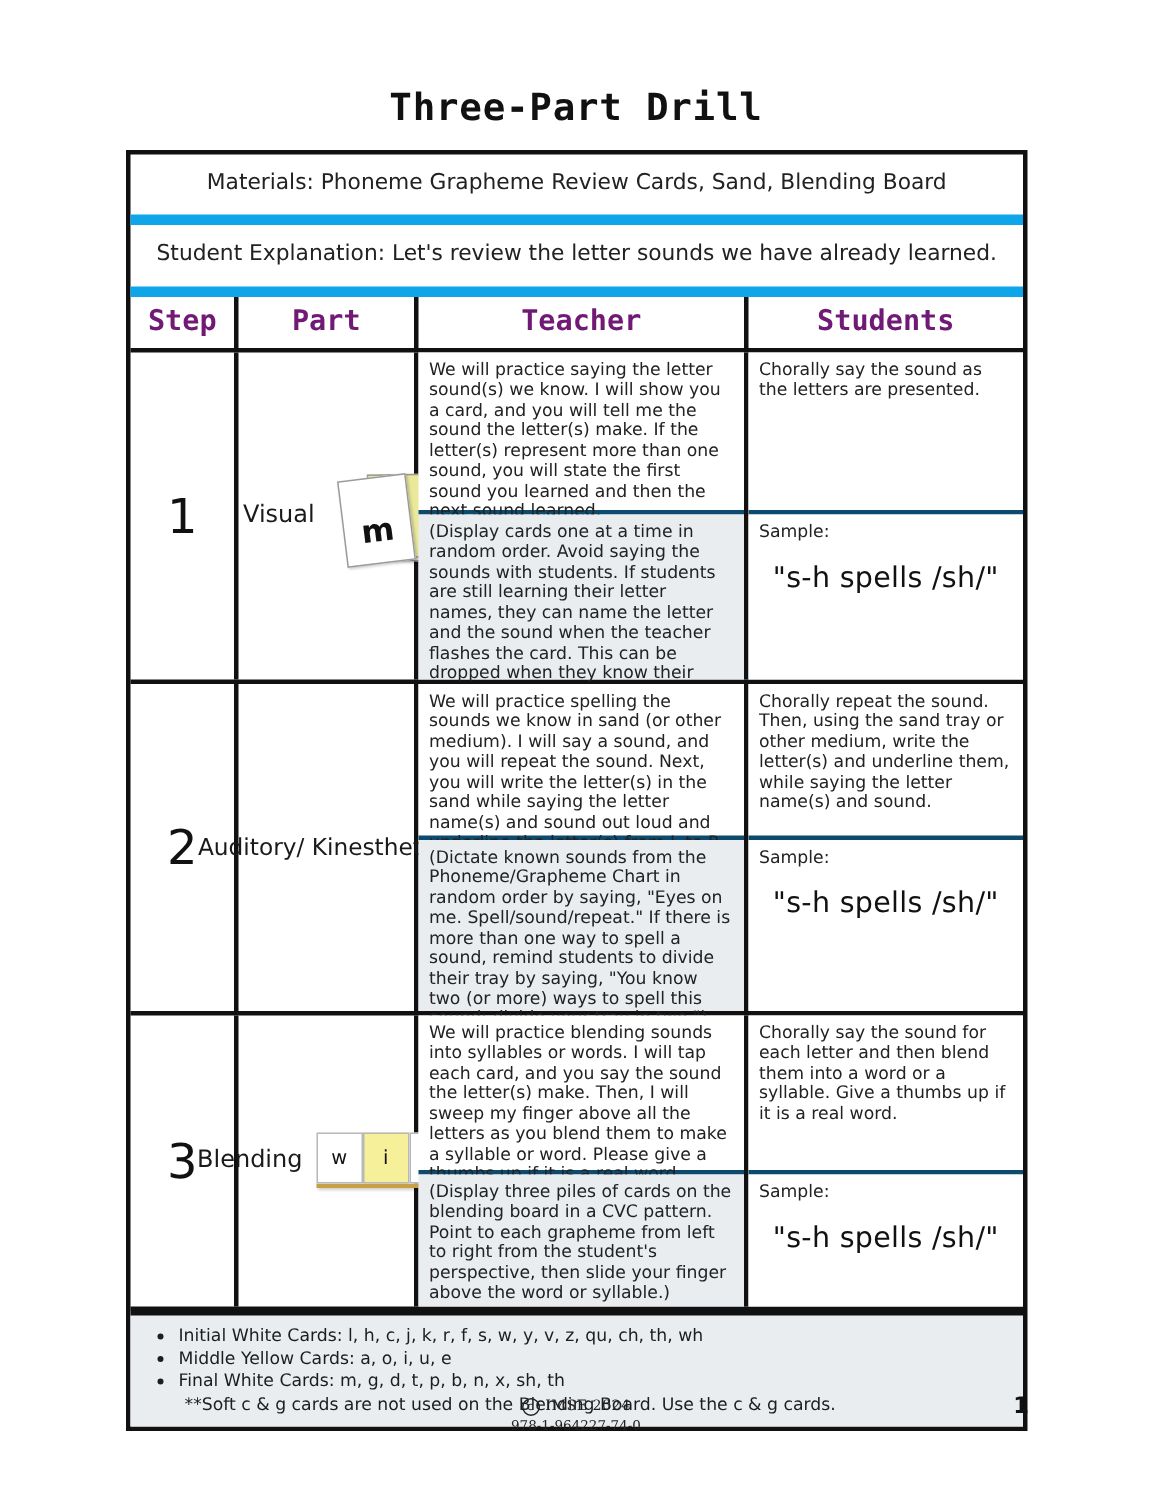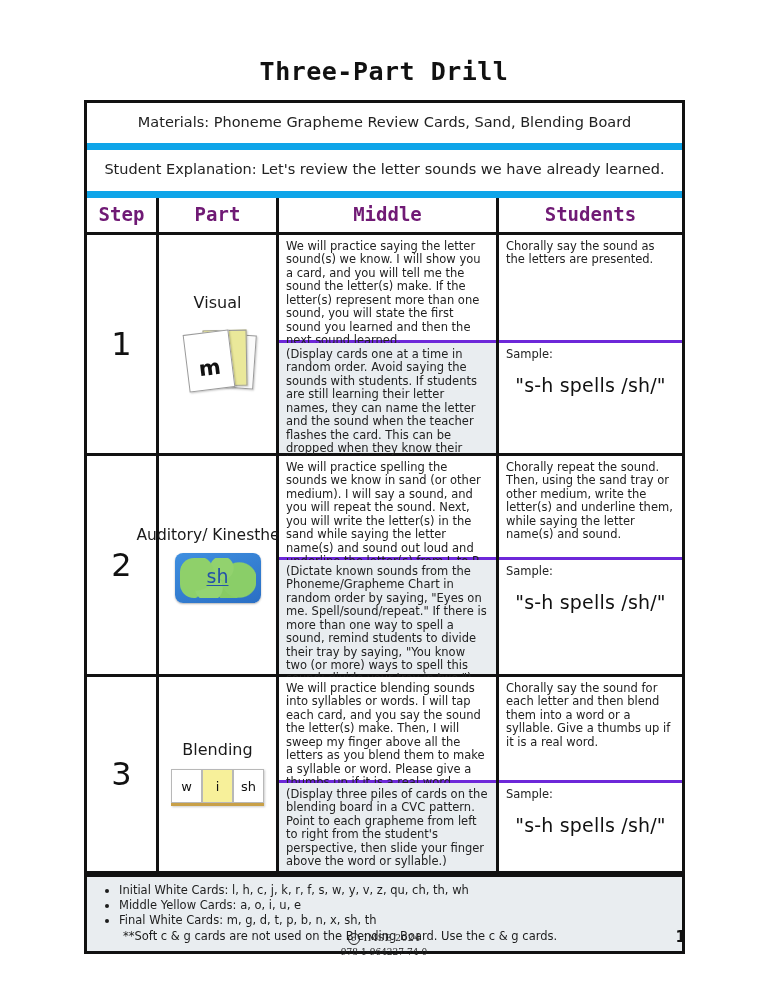--- a/index.html
+++ b/index.html
@@ -96,21 +96,21 @@
     align-items: center;
     justify-content: center;
     font-size: 32px;
     font-weight: 400;
     font-family: "DejaVu Sans", sans-serif;
     color: #111;
   }
 
   .part-cell {
     display: flex;
-    flex-direction: column;
+    flex-direction: row;
     align-items: center;
     justify-content: center;
     padding: 6px 3px;
     gap: 9px;
   }
   .part-label {
     font-size: 16px;
     text-align: center;
     line-height: 1.18;
     color: #1a1a1a;
@@ -124,21 +124,21 @@
     flex-direction: column;
     box-sizing: border-box;
   }
   .sub {
     box-sizing: border-box;
     padding: 5px 7px 6px 7px;
     font-size: 11.5px;
     line-height: 1.17;
     color: #222;
   }
-  .sub.top { border-bottom: 3px solid #6d28d9; }
+  .sub.top { border-bottom: 3px solid #0c4a6e; }
   .sub.shaded { background: #e9edf0; }
   .sub.white { background: #fff; }
 
   .sample-label { font-size: 11.5px; color: #222; }
   .sample-quote {
     font-size: 19px;
     text-align: center;
     margin-top: 13px;
     color: #111;
     letter-spacing: 0.2px;
@@ -277,21 +277,21 @@
 
   <div class="table">
 
     <div class="band">Materials: Phoneme Grapheme Review Cards, Sand, Blending Board</div>
 
     <div class="band">Student Explanation: Let's review the letter sounds we have already learned.</div>
 
     <div class="hdr-row">
       <div class="hdr-cell c-step vdiv">Step</div>
       <div class="hdr-cell c-part vdiv">Part</div>
-      <div class="hdr-cell c-teach vdiv">Middle</div>
+      <div class="hdr-cell c-teach vdiv">Teacher</div>
       <div class="hdr-cell c-stud">Students</div>
     </div>
 
     <div class="row" style="height:218px;">
       <div class="cell step-cell c-step vdiv">1</div>
 
       <div class="cell part-cell c-part vdiv">
         <div class="part-label">Visual</div>
         <div class="art-cards">
           <div class="pc pc-back"></div>

